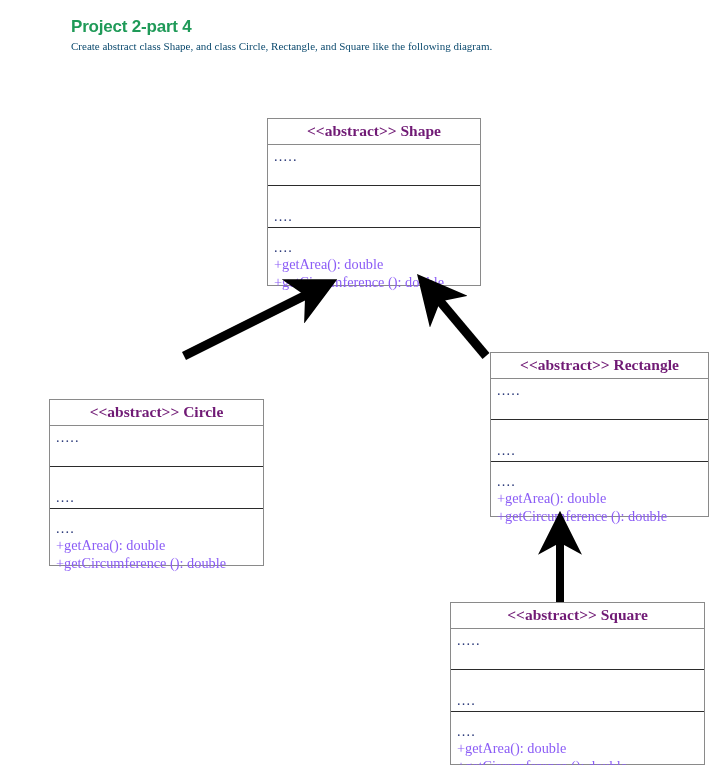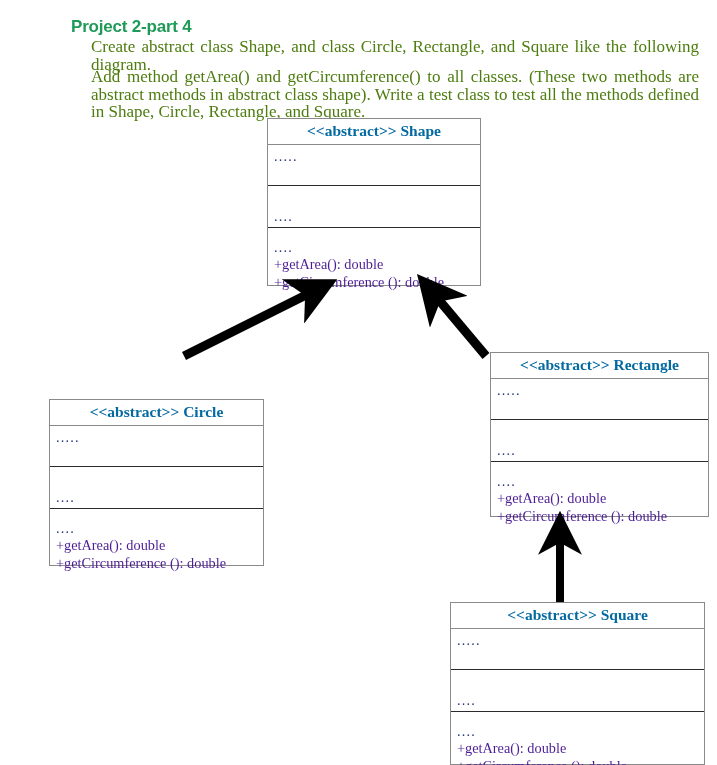--- a/index.html
+++ b/index.html
@@ -25,25 +25,24 @@
     font-weight: bold;
     font-size: 17px;
     color: #1f9a58;
     letter-spacing: -0.2px;
     white-space: nowrap;
     text-align: center;
   }
   .para {
     position: absolute;
     font-family: "Liberation Serif", serif;
-    font-size: 17px;
-    color: #4d7c0f;
+    font-size: 11px;
+    color: #0c4a6e;
     line-height: 17.5px;
     text-align: justify;
-    margin-left: 20px;
   }
   .para-1 {
     left: 71px;
     top: 38px;
     width: 608px;
   }
   .para-2 {
     left: 71px;
     top: 68px;
     width: 608px;
@@ -57,21 +56,21 @@
     background: #ffffff;
   }
   .uml-title {
     box-sizing: border-box;
     height: 26px;
     line-height: 24px;
     text-align: center;
     font-family: "Liberation Serif", serif;
     font-weight: bold;
     font-size: 15.5px;
-    color: #0369a1;
+    color: #701a75;
     border-bottom: 1.5px solid #8a8a8a;
     white-space: nowrap;
     overflow: hidden;
   }
   .uml-compartment {
     box-sizing: border-box;
     padding: 4px 5px 4px 6px;
     font-family: "Liberation Serif", serif;
     font-size: 14.3px;
     color: #15204d;
@@ -99,21 +98,21 @@
   .dots {
     font-family: "Liberation Serif", serif;
     font-size: 14.3px;
     color: #2b3a7a;
     letter-spacing: 1.2px;
     line-height: 15px;
   }
   .method-line {
     font-family: "Liberation Serif", serif;
     font-size: 14.3px;
-    color: #4c1d95;
+    color: #8b5cf6;
     line-height: 18px;
     white-space: nowrap;
   }
 
   
   #box-shape     { left: 267px; top: 118px; width: 214px; height: 168px; }
   #box-circle    { left: 49px;  top: 355px; width: 215px; height: 167px; margin-top: 44px; }
   #box-rectangle { left: 450px; top: 352px; width: 219px; height: 165px; margin-left: 40px; }
   #box-square    { left: 450px; top: 602px; width: 255px; height: 163px; }
 
@@ -129,21 +128,20 @@
 </style>
 </head>
 <body>
 
 <div id="page">
 
   <div class="doc-title">Project 2-part 4</div>
 
   <div class="para para-1">Create abstract class Shape, and class Circle, Rectangle, and Square like the following diagram.</div>
 
-  <div class="para para-2">Add method getArea() and getCircumference() to all classes.  (These two methods are abstract methods in abstract class shape). Write a test class to test all the methods defined in Shape, Circle, Rectangle, and Square.</div>
 
   <div class="uml-box" id="box-shape">
     <div class="uml-title">&lt;&lt;abstract&gt;&gt; Shape</div>
     <div class="uml-compartment comp-attrs">
       <div class="dots">.....</div>
     </div>
     <div class="uml-compartment comp-ctor">
       <div class="dots">....</div>
     </div>
     <div class="uml-compartment comp-methods">

